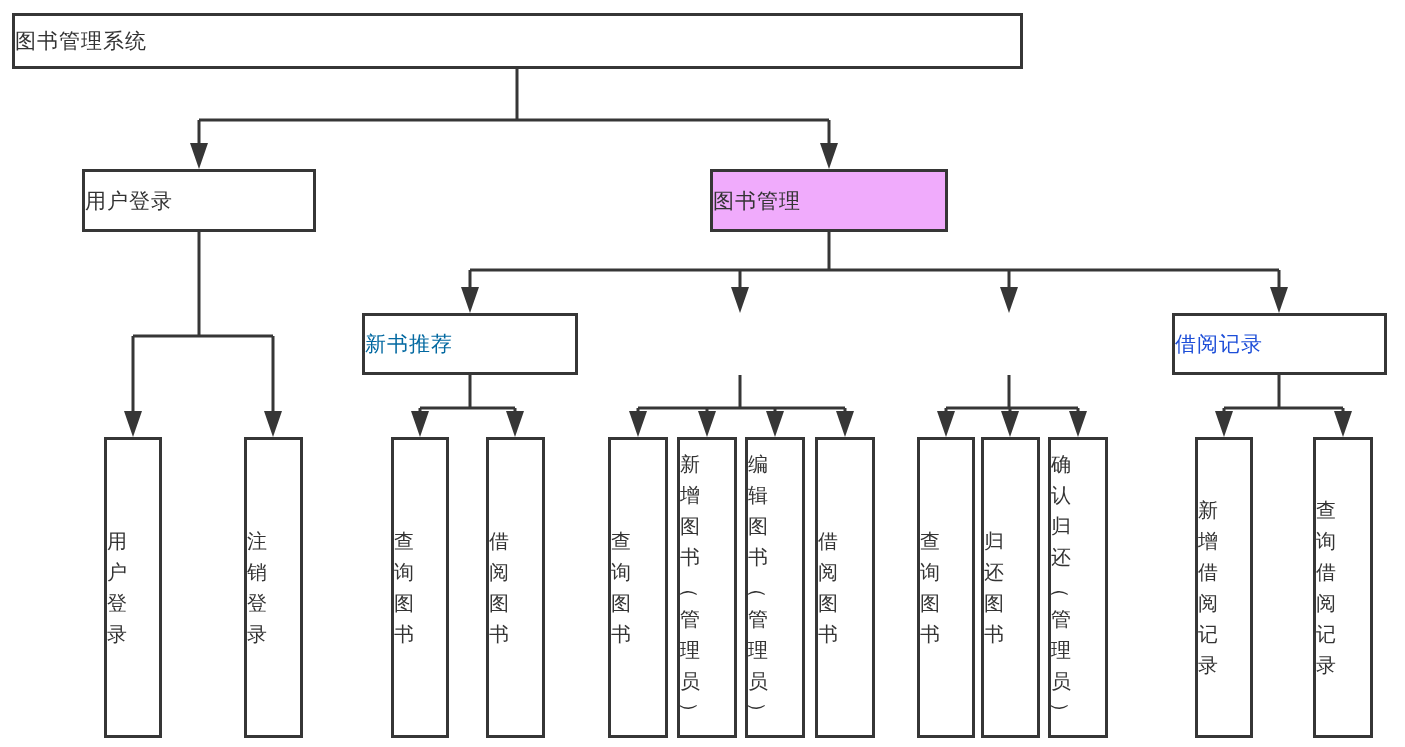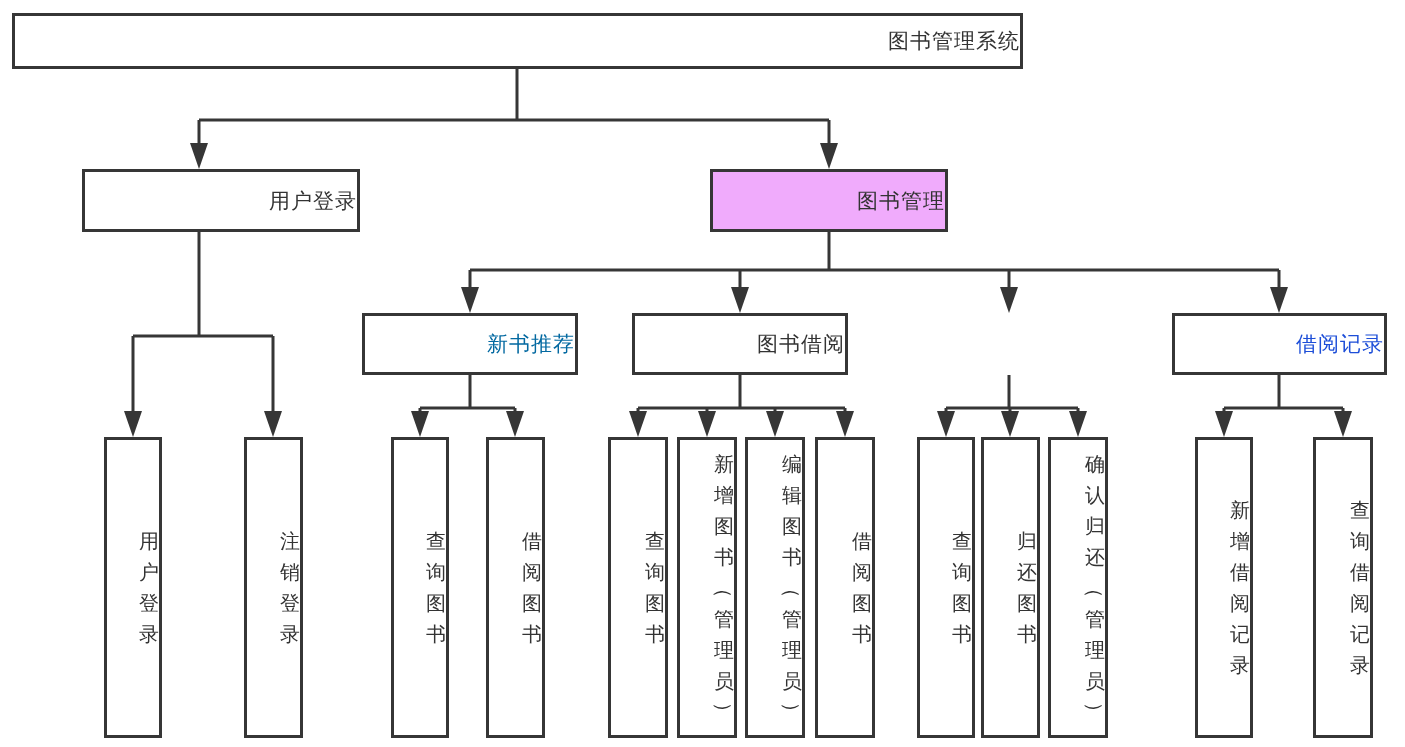--- a/index.html
+++ b/index.html
@@ -14,21 +14,21 @@
   }
   #wires { position: absolute; left: 0; top: 0; width: 1405px; height: 747px; }
   #nodes { position: absolute; left: 0; top: 0; width: 1405px; height: 747px; }
   .node {
     position: absolute;
     background: #ffffff;
     border: 3px solid #363636;
     color: #333333;
     display: flex;
     align-items: center;
-    justify-content: flex-end;
+    justify-content: flex-start;
   }
   .node.h span.hlabel {
     font-size: 21px;
     letter-spacing: 1px;
     white-space: nowrap;
   }
   .vlabel {
     display: flex;
     flex-direction: column;
     align-items: center;
@@ -83,31 +83,28 @@
       <polygon points="1001,411 1019,411 1010,437" fill="#363636"></polygon>
       <polygon points="1069,411 1087,411 1078,437" fill="#363636"></polygon>
       <path d="M 1279 375 V 408 M 1224 408 H 1343 M 1224 408 V 431 M 1343 408 V 431 " fill="none" stroke="#363636" stroke-width="3"></path>
       <polygon points="1215,411 1233,411 1224,437" fill="#363636"></polygon>
       <polygon points="1334,411 1352,411 1343,437" fill="#363636"></polygon>
     </svg>
   <div id="nodes">
       <div class="node h" style="left: 12px; top: 13px; width: 1011px; height: 56px; border-color: rgb(54, 54, 54); background: rgb(255, 255, 255); color: rgb(51, 51, 51);">
         <span class="hlabel">图书管理系统</span>
       </div>
-      <div class="node h" style="left: 82px; top: 169px; width: 278px; height: 63px; border-color: rgb(54, 54, 54); background: rgb(255, 255, 255); color: rgb(51, 51, 51);">
+      <div class="node h" style="left: 82px; top: 169px; width: 234px; height: 63px; border-color: rgb(54, 54, 54); background: rgb(255, 255, 255); color: rgb(51, 51, 51);">
         <span class="hlabel">用户登录</span>
       </div>
       <div class="node h" style="left: 710px; top: 169px; width: 238px; height: 63px; border-color: rgb(54, 54, 54); background: #f0abfc; color: rgb(51, 51, 51);">
         <span class="hlabel">图书管理</span>
       </div>
       <div class="node h" style="left: 362px; top: 313px; width: 216px; height: 62px; border-color: rgb(54, 54, 54); background: rgb(255, 255, 255); color: #0369a1;">
         <span class="hlabel">新书推荐</span>
-      </div>
-      <div class="node h" style="left: 632px; top: 313px; width: 216px; height: 62px; border-color: rgb(54, 54, 54); background: rgb(255, 255, 255); color: rgb(51, 51, 51);">
-        <span class="hlabel">图书借阅</span>
       </div>
       <div class="node h" style="left: 1172px; top: 313px; width: 215px; height: 62px; border-color: rgb(54, 54, 54); background: rgb(255, 255, 255); color: #1d4ed8;">
         <span class="hlabel">借阅记录</span>
       </div>
       <div class="node v" style="left: 104px; top: 437px; width: 58px; height: 301px; border-color: rgb(54, 54, 54); background: rgb(255, 255, 255); color: rgb(51, 51, 51);">
         <div class="vlabel">
           <span class="ch">用</span>
           <span class="ch">户</span>
           <span class="ch">登</span>
           <span class="ch">录</span>

